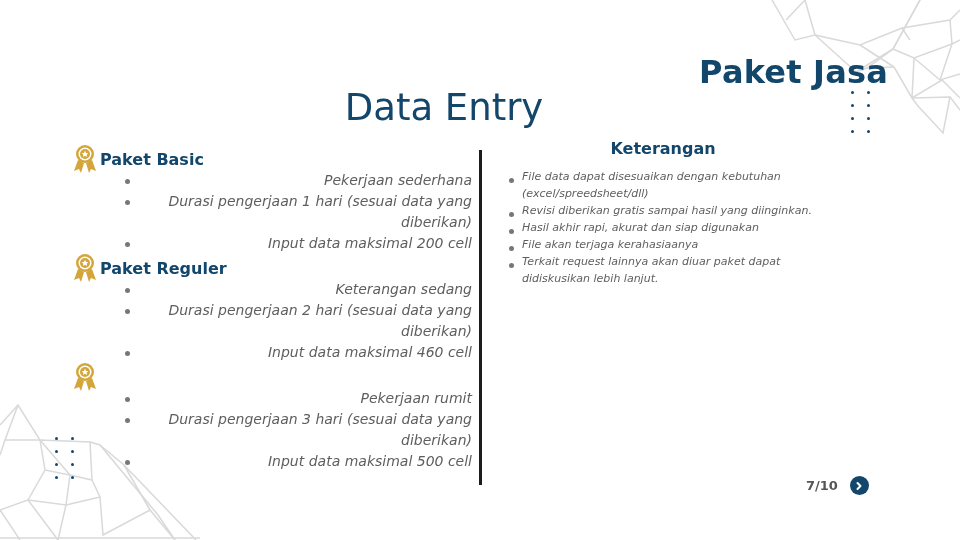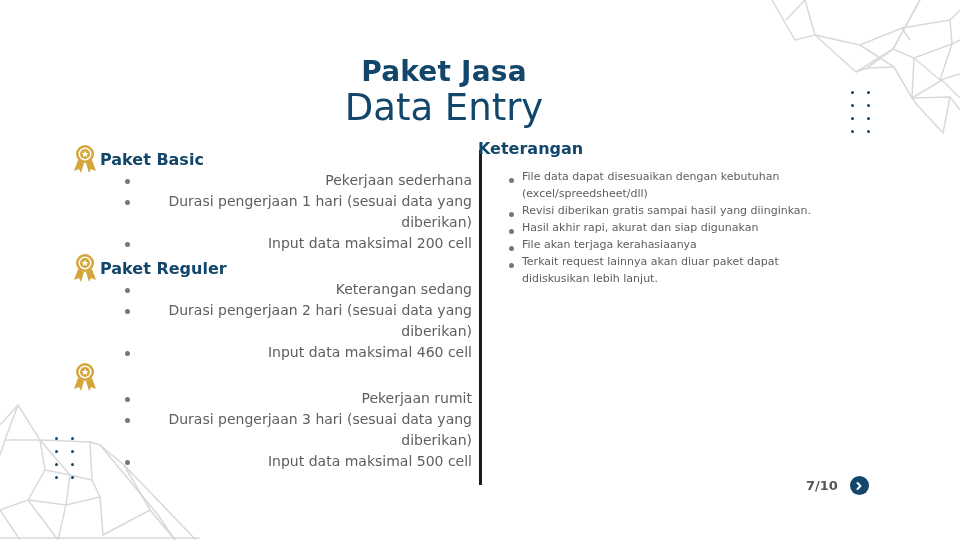--- a/index.html
+++ b/index.html
@@ -1,31 +1,31 @@
 <!DOCTYPE html>
 <html><head>
 <meta charset="utf-8">
 <style>
   html, body { margin: 0; padding: 0; }
   body { width: 960px; height: 540px; overflow: hidden; background: #ffffff; position: relative; font-family: "DejaVu Sans", sans-serif; }
   .deco { position: absolute; }
   .title-wrap { position: absolute; left: 0; width: 888px; top: 54px; text-align: center; color: #12466b; }
-  .title-main { font-weight: bold; font-size: 28px; line-height: 36px; letter-spacing: 0.2px; }
+  .title-main { font-weight: bold; font-size: 32px; line-height: 36px; letter-spacing: 0.2px; text-align: right; }
   .title-sub { font-size: 37px; line-height: 36px; }
   .left-col { position: absolute; left: 72px; top: 148px; width: 400px; }
   .pkg { margin-bottom: 3px; text-align: right; }
   .pkg-head { display: flex; align-items: center; height: 22px; }
   .pkg-title { color: #12466b; font-weight: bold; font-size: 16px; margin-left: 2px; }
-  ul { margin: 0; padding: 0; list-style: none; }
+  ul { margin: 0; padding: 0; list-style: none; font-style: italic; }
   .left-col ul { margin-left: 52px; }
   li { position: relative; color: #5e5e5e; font-size: 14px; line-height: 21px; padding-left: 15px; }
   li::before { content: ""; position: absolute; left: 1px; top: 9px; width: 5px; height: 5px; border-radius: 50%; background: #777; }
   .divider { position: absolute; left: 479px; top: 150px; width: 3px; height: 335px; background: #1c1c1c; }
   .right-col { position: absolute; left: 508px; top: 138px; width: 340px; }
-  .ket-title { color: #12466b; font-weight: bold; font-size: 16px; text-align: left; margin-left: -30px; line-height: 22px; margin-bottom: 8px; }
+  .ket-title { color: #12466b; font-weight: bold; font-size: 16px; text-align: center; margin-left: -30px; line-height: 22px; margin-bottom: 8px; }
   .right-col li { font-size: 11px; line-height: 17px; padding-left: 14px; }
   .right-col li::before { top: 10px; }
   .pager { position: absolute; left: 806px; top: 476px; display: flex; align-items: center; }
   .page-num { color: #555; font-weight: bold; font-size: 13px; }
   .next-btn { width: 19px; height: 19px; border-radius: 50%; background: #12466b; margin-left: 12px; display: flex; align-items: center; justify-content: center; cursor: pointer; }
   .dots { display: grid; grid-template-columns: 3px 3px; column-gap: 13px; row-gap: 10px; }
   .dots span { width: 3px; height: 3px; border-radius: 50%; background: #12466b; display: block; }
 </style>
 </head>
 <body>

